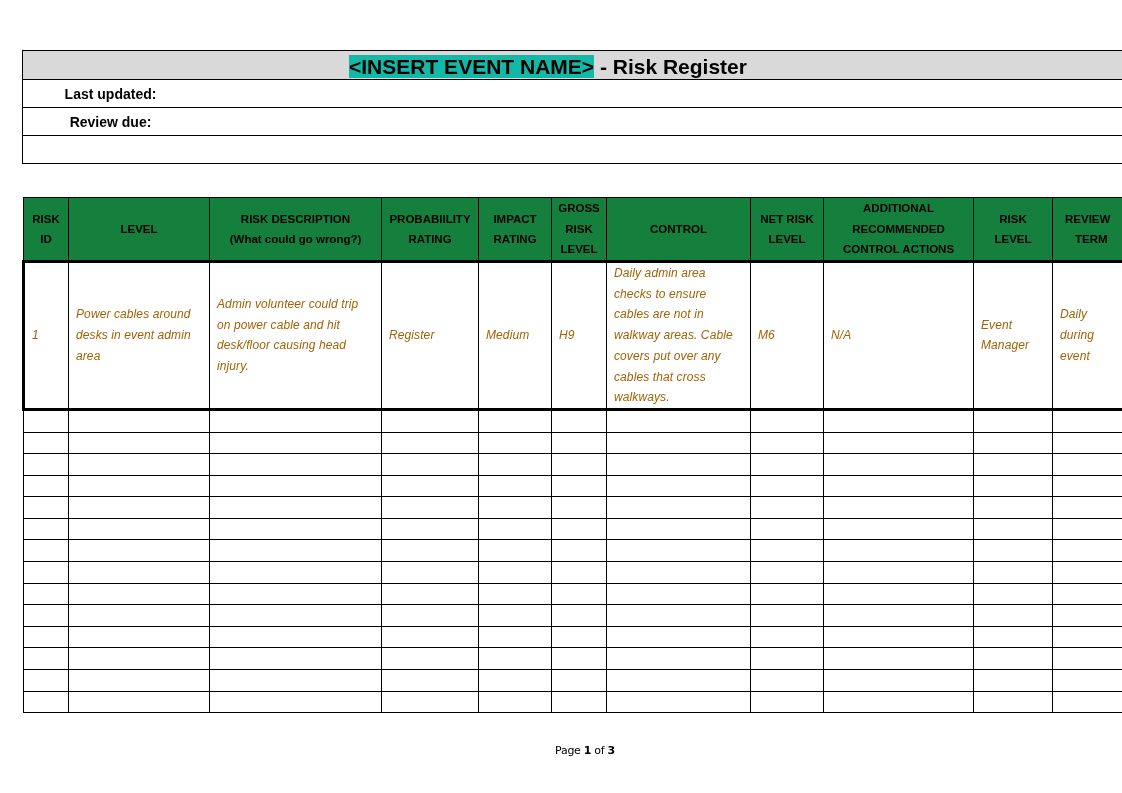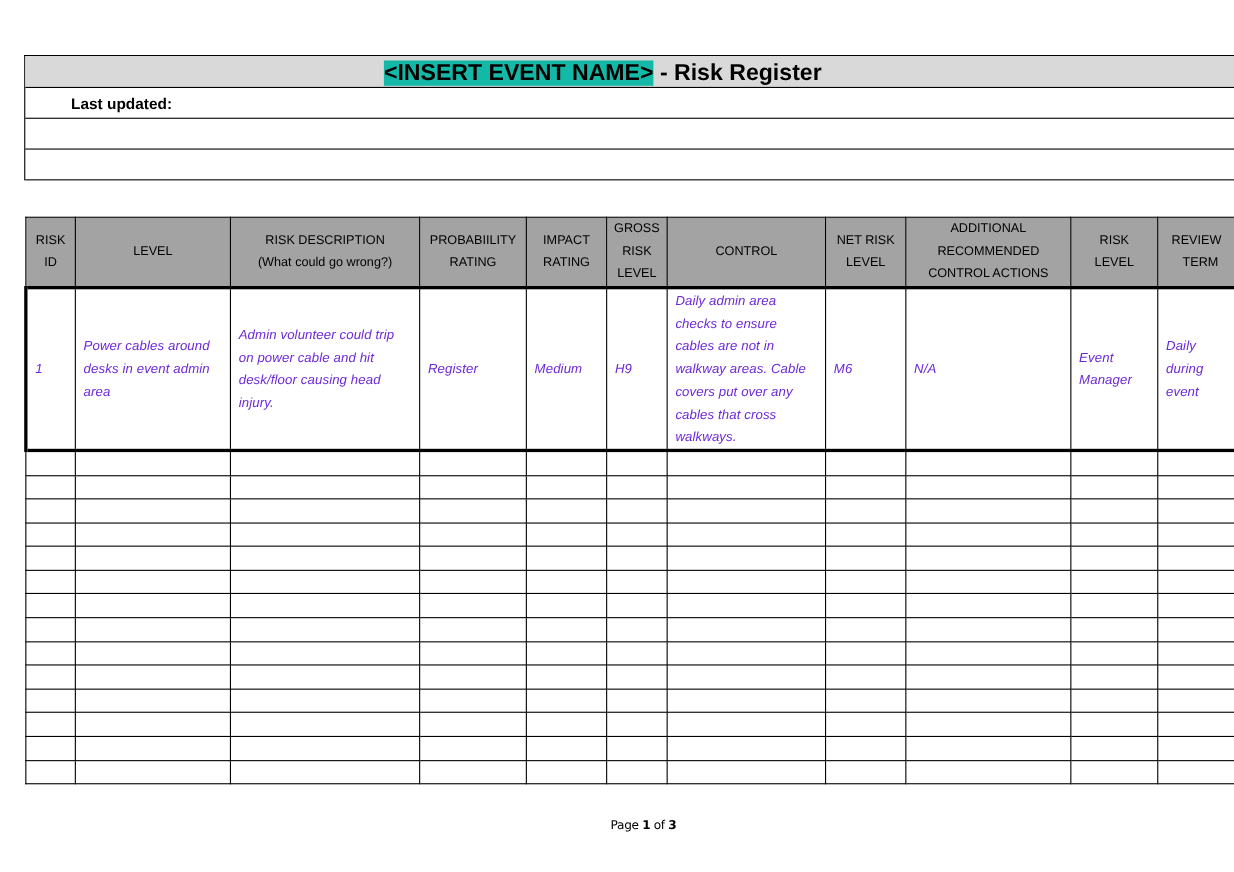--- a/index.html
+++ b/index.html
@@ -7,42 +7,43 @@
 
   .title-block { position:absolute; left:22px; top:50px; width:1110px; border-top:1px solid #000; border-left:1px solid #000; }
   .title-row { height:29px; background:#d9d9d9; border-bottom:1px solid #000; text-align:center; line-height:31px; font-size:21px; font-weight:bold; color:#000; padding-right:60px; box-sizing:border-box; }
   .title-row .hl { background:#14b8a6; }
   .info-row { height:27px; border-bottom:1px solid #000; position:relative; }
   .info-label { position:absolute; left:0; width:175px; text-align:center; top:0; line-height:29px; font-size:14px; font-weight:bold; color:#000; }
   .info-value { position:absolute; left:185px; right:0; top:0; height:27px; }
 
   table.reg { position:absolute; left:22px; top:197px; border-collapse:collapse; table-layout:fixed; width:1150px; }
   table.reg th, table.reg td { border:1px solid #000; padding:0; }
-  table.reg th { background:#a3a3a3; font-size:11.5px; font-weight:normal; color:#000; text-align:center; line-height:20.5px; height:62px; vertical-align:middle; }
+  table.reg th { background:#15803d; font-size:11.5px; font-weight:bold; color:#000; text-align:center; line-height:20.5px; height:62px; vertical-align:middle; }
   table.reg thead tr { border-bottom:3px solid #000; }
-  table.reg tr.data-row td { height:144px; font-style:italic; color:#6d28d9; font-size:12px; line-height:20.7px; vertical-align:middle; padding:0 7px; letter-spacing:0.1px; }
+  table.reg tr.data-row td { height:144px; font-style:italic; color:#a16207; font-size:12px; line-height:20.7px; vertical-align:middle; padding:0 7px; letter-spacing:0.1px; }
   table.reg tr.data-row { border-bottom:3px solid #000; }
   table.reg tr.data-row td:first-child { border-left:3px solid #000; }
   table.reg tr.empty-row td { height:20.6px; }
 
   .footer { position:absolute; left:0; width:1170px; top:744px; text-align:center; font-size:11px; color:#000; font-family:"DejaVu Sans", sans-serif; letter-spacing:-0.3px; }
   .footer b { font-weight:bold; }
 </style>
 </head>
 <body>
 
 <div class="title-block">
   <div class="title-row">
     <span class="hl">&lt;INSERT EVENT NAME&gt;</span><span> - Risk Register</span>
   </div>
   <div class="info-row">
     <span class="info-label">Last updated:</span>
     <span class="info-value"></span>
   </div>
   <div class="info-row">
+    <span class="info-label">Review due:</span>
     <span class="info-value"></span>
   </div>
   <div class="info-row">
     <span class="info-value"></span>
   </div>
 </div>
 
 <table class="reg">
   <colgroup>
     <col style="width:45px">

